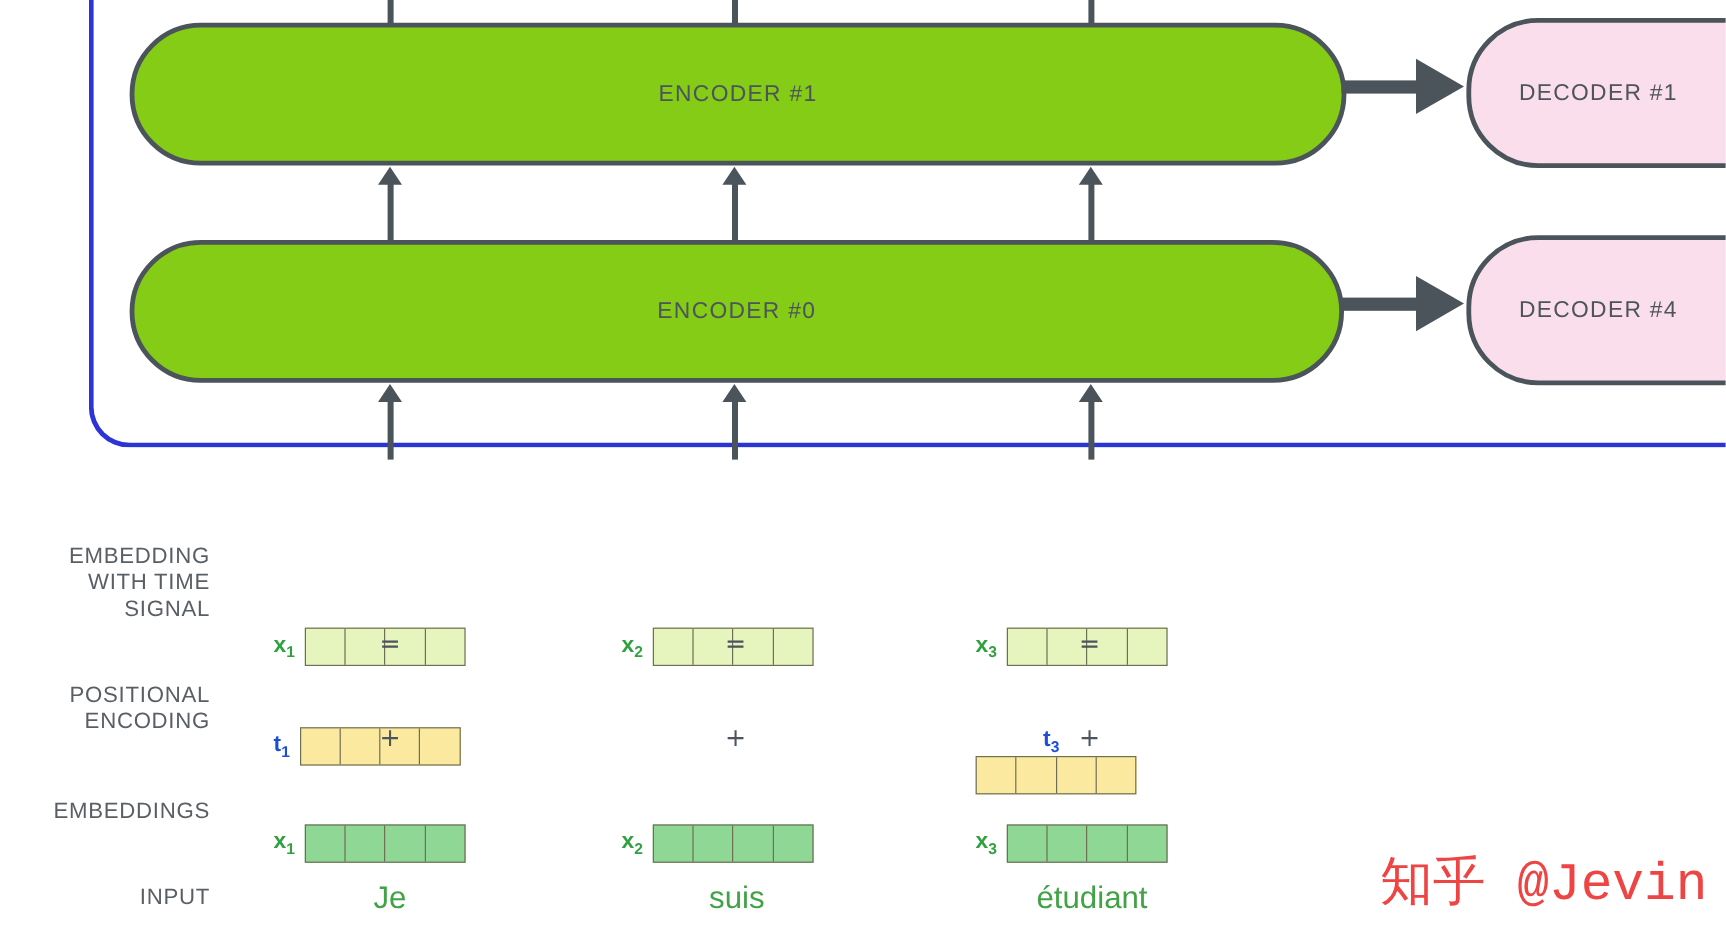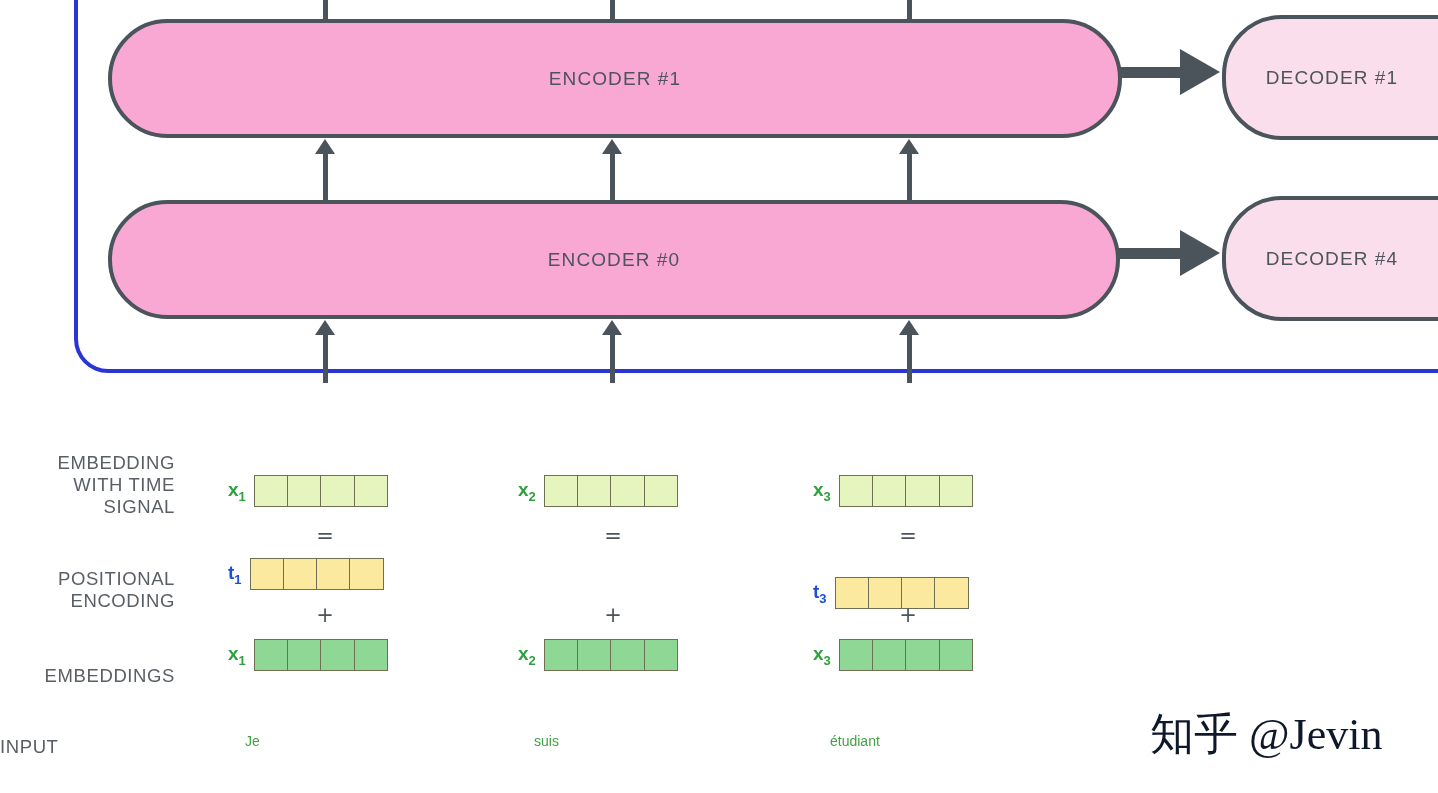--- a/index.html
+++ b/index.html
@@ -26,21 +26,21 @@
   .block{
     position:absolute;
     box-sizing:border-box;
     border:4px solid #4b535b;
     border-radius:60px;
     display:flex;align-items:center;justify-content:center;
     letter-spacing:1.1px;
     font-size:19px;
     color:#4d545c;
   }
-  .encoder{background:#f9a8d4;}
+  .encoder{background:#84cc16;}
   .decoder{background:#fbdeeb;}
 
   
   .vline{
     position:absolute;
     width:5px;background:#4b535b;
   }
   .vhead{
     position:absolute;
     width:0;height:0;
@@ -64,21 +64,21 @@
     text-align:right;
     color:#5a5f66;
     font-size:18.5px;
     letter-spacing:0.6px;
     line-height:22px;
     white-space:pre-line;
     margin-top:20px;
   }
 
   
-  .vec-wrap{position:absolute;display:flex;align-items:center;}
+  .vec-wrap{position:absolute;display:flex;align-items:center;margin-top:48px;}
   .vec-tag{
     font-size:19px;font-weight:bold;
     margin-right:8px;
     white-space:nowrap;
   }
   .vec-tag sub{font-size:13px;font-weight:bold;}
   .vec-box{
     display:flex;
     border:1.6px solid #6f6f54;
     box-sizing:border-box;
@@ -98,37 +98,37 @@
     position:absolute;
     font-size:21px;color:#4d545c;
     text-align:center;
     font-family:"DejaVu Sans", sans-serif;
   }
 
   
   .input-word{
     position:absolute;
     color:#41a345;
-    font-size:14px;
-    text-align:left;
+    font-size:26px;
+    text-align:center;
   }
   .input-label{
     position:absolute;
     color:#5a5f66;
     font-size:18.5px;
     letter-spacing:0.6px;
-    text-align:left;
+    text-align:right;
   }
 
   
   .watermark{
     position:absolute;
-    color:#0f172a;
+    color:#ef4444;
     font-size:44px;
-    font-family:Liberation Serif, serif;
+    font-family:Liberation Mono, monospace;
     white-space:nowrap;
     user-select:none;
   }
 </style>
 </head>
 <body>
 
 <div id="stage">
 
   <div class="blue-frame" style="left:74px;top:-10px;width:1380px;height:383px;"></div>
@@ -251,21 +251,21 @@
       <span>x</span><sub>3</sub>
     </span>
     <span class="vec-box" style="width:134px;background:#e6f5bd;">
       <span class="vec-cell"></span>
       <span class="vec-cell"></span>
       <span class="vec-cell"></span>
       <span class="vec-cell"></span>
     </span>
   </div>
   <div class="op" style="left:888px;top:524px;width:40px;">=</div>
-  <div class="vec-wrap" style="left:813px;top:577px;">
+  <div class="vec-wrap" style="left:813px;top:558px;flex-direction:column;">
     <span class="vec-tag tag-gold">
       <span>t</span><sub>3</sub>
     </span>
     <span class="vec-box" style="width:134px;background:#fbe9a0;">
       <span class="vec-cell"></span>
       <span class="vec-cell"></span>
       <span class="vec-cell"></span>
       <span class="vec-cell"></span>
     </span>
   </div>

